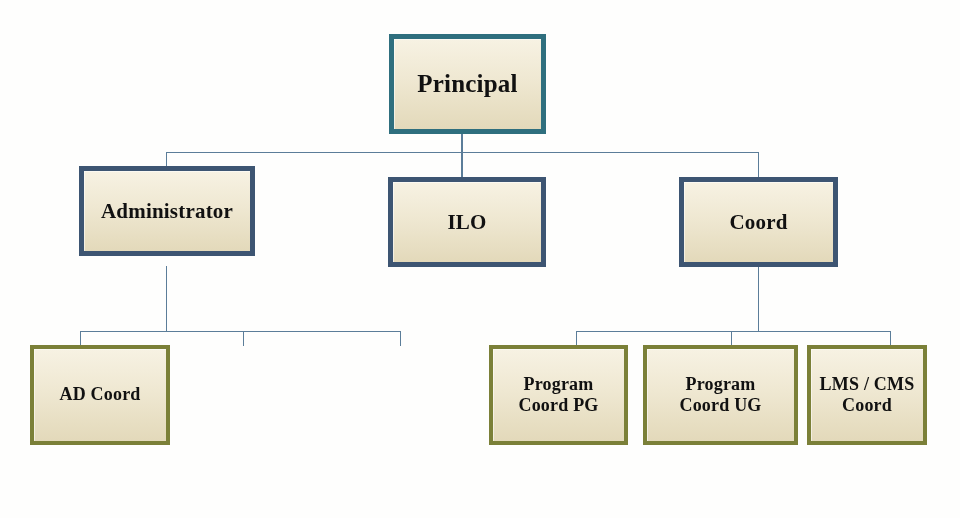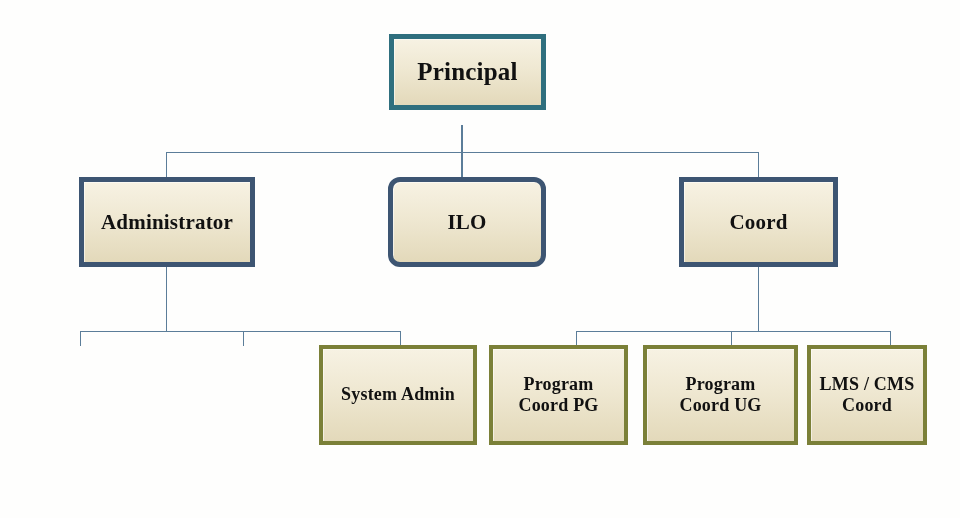--- a/index.html
+++ b/index.html
@@ -87,41 +87,41 @@
   <div class="conn conn-v" style="left:243px; top:331px; height:15px;"></div>
   <div class="conn conn-v" style="left:400px; top:331px; height:15px;"></div>
 
   <div class="conn conn-v" style="left:758px; top:266px; height:66px;"></div>
   <div class="conn conn-h" style="left:576px; top:331px; width:315px; height:1px;"></div>
 
   <div class="conn conn-v" style="left:576px; top:331px; height:15px;"></div>
   <div class="conn conn-v" style="left:731px; top:331px; height:15px;"></div>
   <div class="conn conn-v" style="left:890px; top:331px; height:15px;"></div>
 
-  <div class="node level-1" style="left:389px; top:34px; width:157px; height:76px;">
+  <div class="node level-1" style="left:389px; top:34px; width:157px; height:100px;">
     <span class="node-label">Principal</span>
   </div>
 
-  <div class="node level-2" style="left:79px; top:177px; width:176px; height:90px;">
+  <div class="node level-2" style="left:79px; top:166px; width:176px; height:90px;">
     <span class="node-label">Administrator</span>
   </div>
 
-  <div class="node level-2" style="left:388px; top:177px; width:158px; height:90px;border-radius:12px;">
+  <div class="node level-2" style="left:388px; top:177px; width:158px; height:90px;">
     <span class="node-label">ILO</span>
   </div>
 
   <div class="node level-2" style="left:679px; top:177px; width:159px; height:90px;">
     <span class="node-label">Coord</span>
   </div>
 
+  <div class="node level-3" style="left:30px; top:345px; width:140px; height:100px;">
+    <span class="node-label">AD Coord</span>
+  </div>
 
 
-  <div class="node level-3" style="left:319px; top:345px; width:158px; height:100px;">
-    <span class="node-label">System Admin</span>
-  </div>
 
   <div class="node level-3" style="left:489px; top:345px; width:139px; height:100px;">
     <span class="node-label">Program
 Coord  PG</span>
   </div>
 
   <div class="node level-3" style="left:643px; top:345px; width:155px; height:100px;">
     <span class="node-label">Program
 Coord  UG</span>
   </div>

